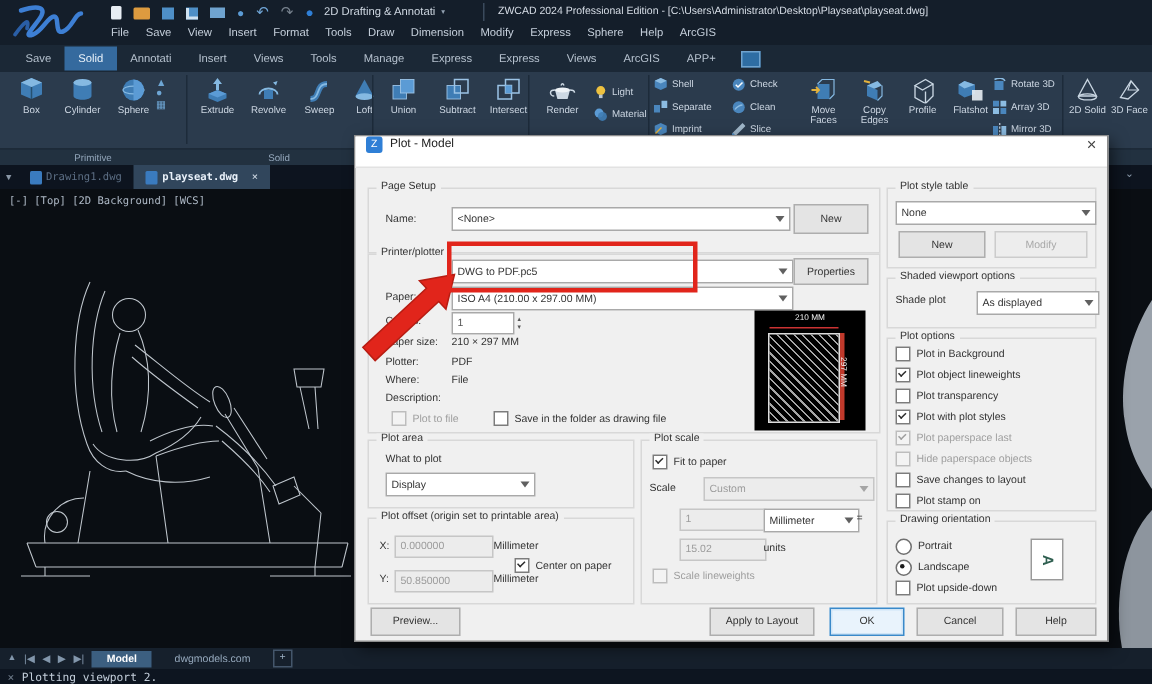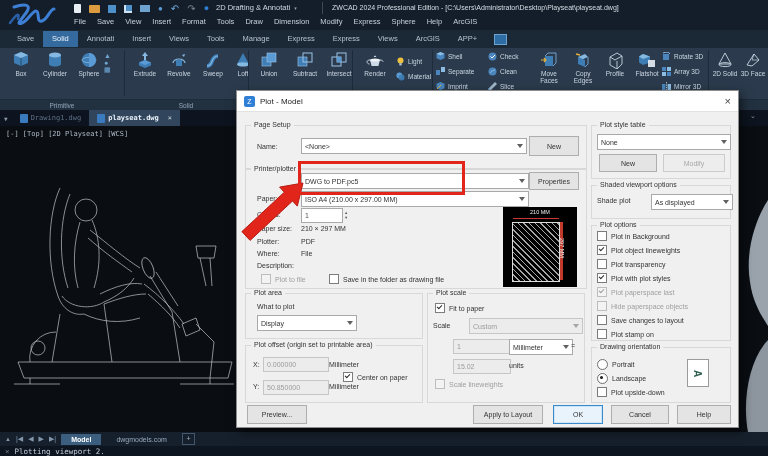--- a/index.html
+++ b/index.html
@@ -49,21 +49,21 @@
   .ribbon-collapse{position:absolute;left:750px;top:112px;color:#8a9aaa;font-size:7px}
   
   .modeltabs{position:absolute;left:0;top:432px;width:768px;height:14px;background:#16202c;display:flex;align-items:center;font-size:7px;color:#8296ab;gap:5px;padding-left:5px}
   .mtab{padding:2px 10px;color:#96a9bd}
   .mtab.active{background:#3c5f80;color:#fff;font-weight:bold}
   .addtab{width:11px;height:10px;border:1px solid #44566b;color:#9fb2c6;text-align:center;line-height:9px}
   .cmdline{position:absolute;left:0;top:446px;width:768px;height:10px;background:#0d1520;color:#c3ceda;font-family:"DejaVu Sans Mono",monospace;font-size:7.5px;display:flex;align-items:center;gap:5px;padding-left:5px}
   .cmdline .cx{color:#707d8c}
   
   .dialog{position:absolute;left:236px;top:90px;width:501px;height:336px;background:#f0f0f0;border:1px solid #8c8c8c;box-shadow:3px 4px 10px rgba(0,0,0,.55);font-size:7px;color:#333;z-index:40}
-  .dlg-title{position:absolute;left:0;top:0;right:0;height:20px;background:#fff;border-bottom:1px solid #e2e2e2;display:flex;align-items:center;gap:5px;padding:0 7px;font-size:8px;color:#222}
+  .dlg-title{position:absolute;left:0;top:0;right:0;height:20px;background:#fff;border-bottom:1px solid #e2e2e2;display:flex;gap:5px;padding:0 7px;font-size:8px;color:#222}
   .dlg-ico{width:11px;height:11px;background:#2f7fd6;border-radius:2px;color:#fff;font-size:7px;text-align:center;line-height:11px}
   .dlg-close{margin-left:auto;font-size:11px;color:#444}
   .group{position:absolute;border:1px solid #d8d8d8}
   .glabel{position:absolute;top:-5px;left:5px;background:#f0f0f0;padding:0 3px;font-size:7px;color:#333;line-height:1;white-space:nowrap}
   .lbl{position:absolute;font-size:7px;color:#333;white-space:nowrap}
   .val{position:absolute;font-size:7px;color:#333;white-space:nowrap}
   .fld{position:absolute;background:#fff;border:1px solid #a9a9a9;font-size:7px;color:#333;display:flex;align-items:center;padding:0 3px;overflow:hidden;white-space:nowrap}
   .fld.dis{background:#ececec;color:#9b9b9b;border-color:#c6c6c6}
   .fld .car{margin-left:auto;width:0;height:0;border-left:3px solid transparent;border-right:3px solid transparent;border-top:4px solid #606060;flex:none}
   .fld.dis .car{border-top-color:#a5a5a5}
@@ -400,21 +400,21 @@
       <span>Drawing1.dwg</span>
     </div>
     <div class="dtab active">
       <span class="fico"></span>
       <span>playseat.dwg</span>
       <span class="x">×</span>
     </div>
   </div>
   <div class="ribbon-collapse">⌄</div>
 
-  <div class="viewport-controls">[-] [Top] [2D Playseat] [WCS]</div>
+  <div class="viewport-controls">[-] [Top] [2D Background] [WCS]</div>
 
   <svg class="abs" style="left:0;top:126px;z-index:1" width="240" height="306" viewBox="0 0 240 306">
     <g stroke="#cfd6dd" stroke-width="0.7" fill="none" opacity="0.92">
       <circle cx="86" cy="84" r="11"></circle>
       <path d="M60 62 C48 88 46 136 58 170 C62 182 72 190 84 188"></path>
       <path d="M70 68 C60 92 58 132 68 162"></path>
       <path d="M92 94 C100 112 102 136 94 162"></path>
       <path d="M80 96 C74 116 72 140 78 162"></path>
       <path d="M62 170 C70 182 92 184 104 176 C118 170 128 162 134 152"></path>
       <path d="M90 104 C108 118 124 132 140 142"></path>

